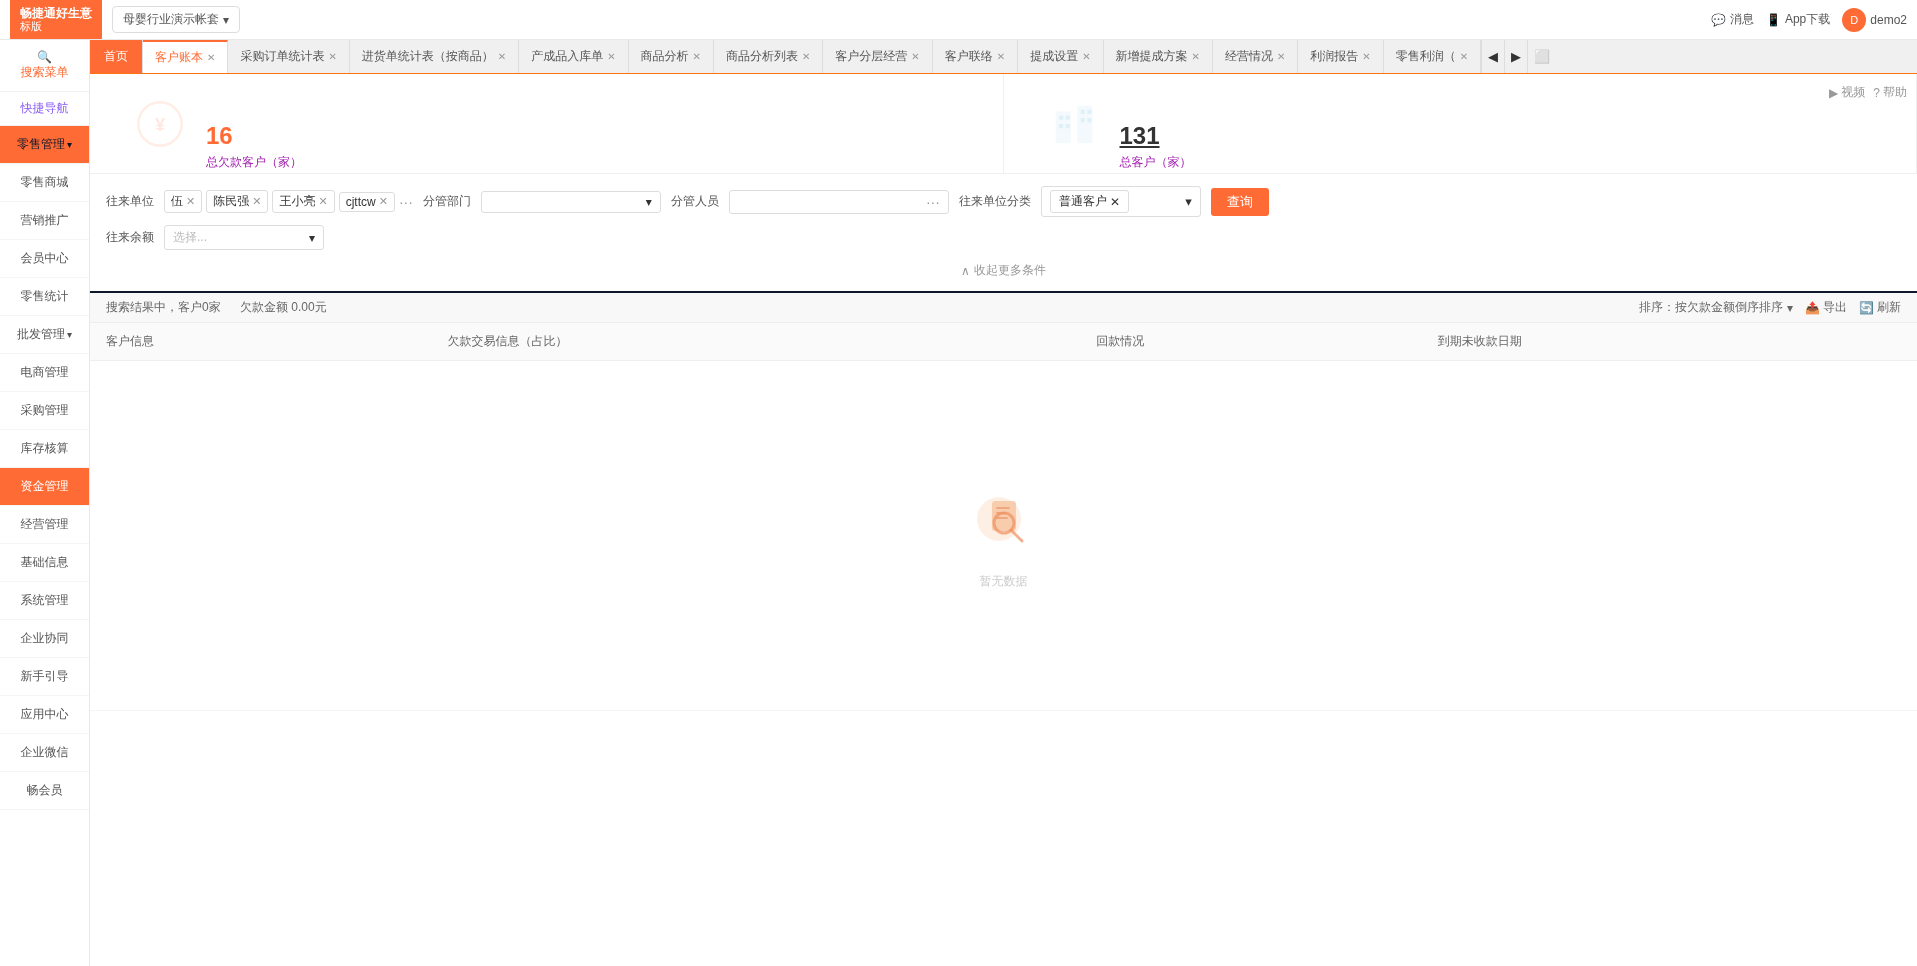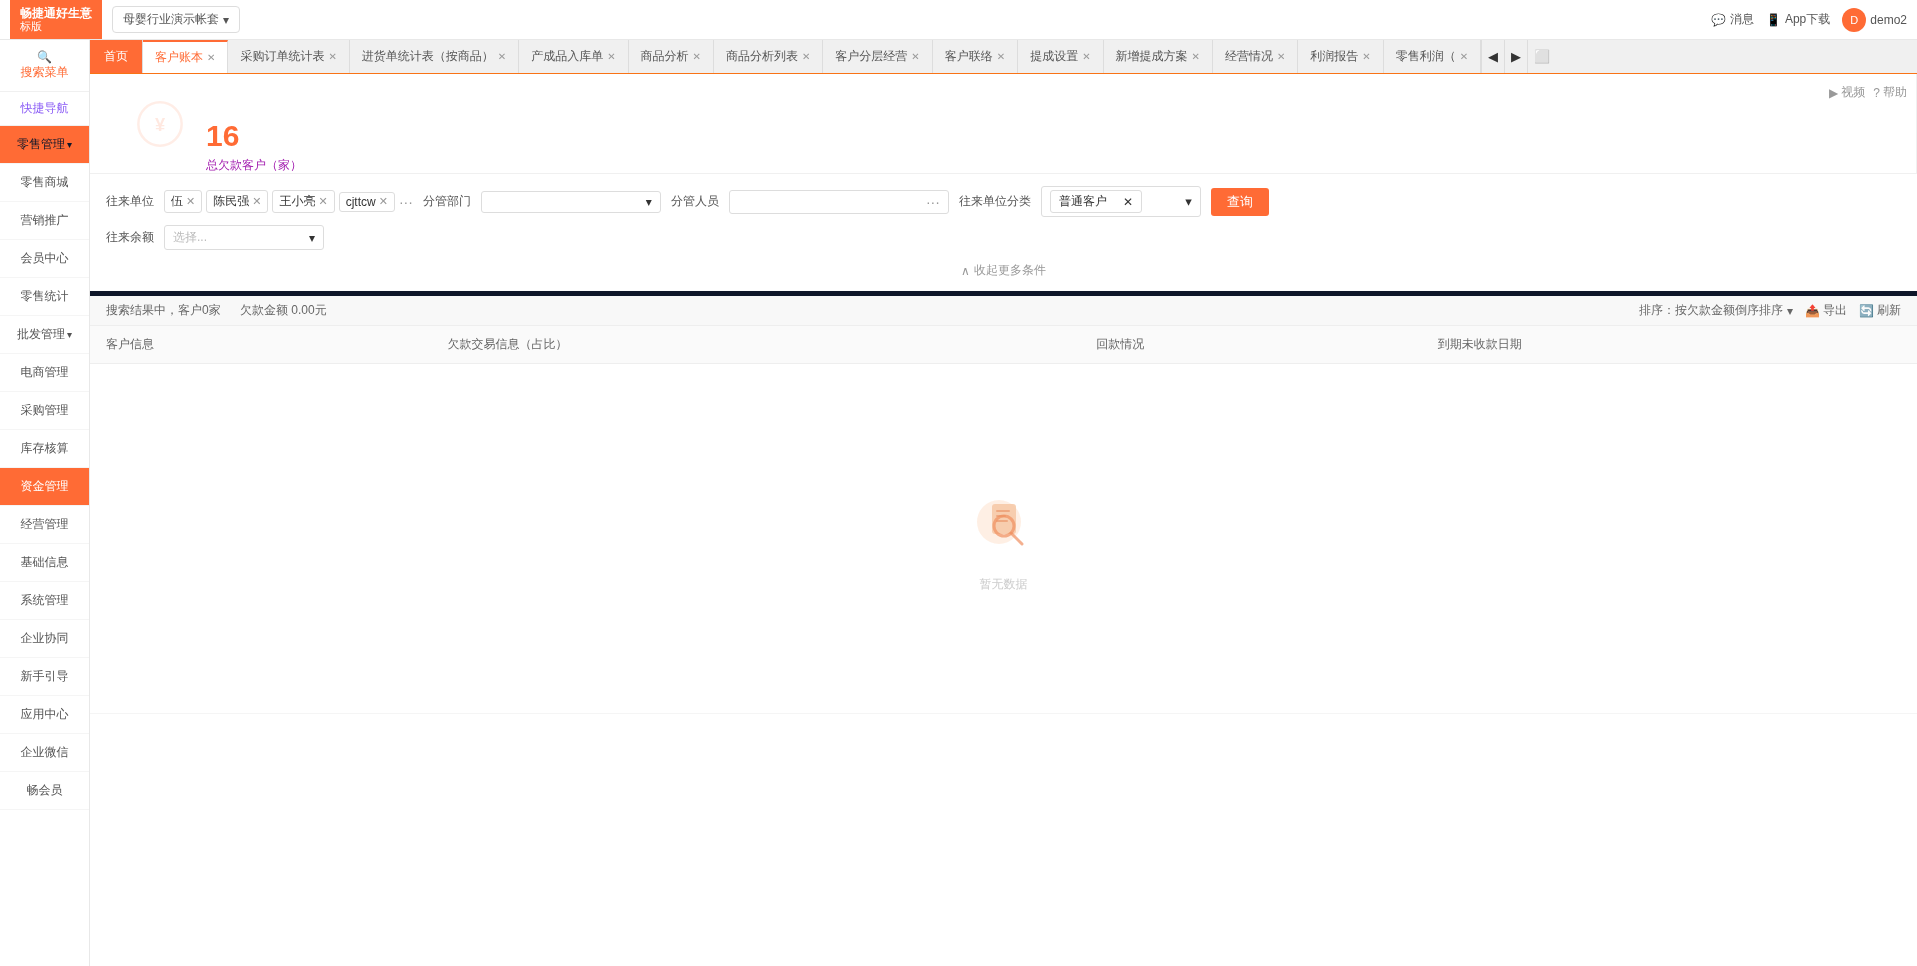--- a/index.html
+++ b/index.html
@@ -36,40 +36,40 @@
 
     
     .content-area { flex: 1; overflow: hidden; display: flex; flex-direction: column; background: #fff; }
 
     
     .stats-bar { display: flex; align-items: center; border-bottom: 1px solid #f0f0f0; height: 100px; flex-shrink: 0; position: relative; }
     .stat-card { display: flex; align-items: center; padding: 0 40px; border-right: 1px solid #f0f0f0; height: 100%; flex: 1; gap: 16px; }
     .stat-icon { width: 60px; height: 60px; display: flex; align-items: center; justify-content: center; opacity: 0.3; }
     .stat-icon svg { width: 50px; height: 50px; }
     .stat-values { display: flex; flex-direction: column; }
-    .stat-number { font-size: 30px; font-weight: bold; color: #ff6b35; line-height: 1; margin-top: 48px; }
+    .stat-number { font-size: 24px; font-weight: bold; color: #ff6b35; line-height: 1; margin-top: 48px; }
     .stat-number.negative { color: #ff6b35; }
     .stat-number.bold-underline { font-weight: 900; text-decoration: underline; color: #333; }
     .stat-label { font-size: 12px; color: #a21caf; margin-top: 6px; }
     .stat-help { position: absolute; top: 10px; right: 10px; display: flex; align-items: center; gap: 8px; font-size: 12px; color: #999; }
     .stat-help-item { display: flex; align-items: center; gap: 3px; cursor: pointer; }
 
     
-    .filter-area { padding: 12px 16px; background: #fff; border-bottom: 5px solid #0f172a; flex-shrink: 0; }
+    .filter-area { padding: 12px 16px; background: #fff; border-bottom: 2px solid #0f172a; flex-shrink: 0; }
     .filter-row { display: flex; align-items: center; gap: 10px; margin-bottom: 8px; flex-wrap: wrap; }
     .filter-label { font-size: 12px; color: #555; white-space: nowrap; }
     .filter-tag-group { display: flex; align-items: center; gap: 4px; flex-wrap: wrap; }
     .filter-tag { display: flex; align-items: center; gap: 3px; background: #fff; border: 1px solid #ddd; border-radius: 3px; padding: 2px 6px; font-size: 12px; color: #333; }
     .filter-tag .tag-close { color: #999; cursor: pointer; font-size: 11px; }
     .filter-more { color: #999; cursor: pointer; font-size: 14px; }
     .filter-select { display: flex; align-items: center; gap: 4px; border: 1px solid #ddd; border-radius: 3px; padding: 3px 8px; font-size: 12px; color: #333; min-width: 180px; cursor: pointer; }
     .filter-select-wide { min-width: 220px; }
     .filter-select-narrow { min-width: 160px; }
     .filter-dots { color: #999; cursor: pointer; font-size: 14px; }
-    .filter-classify-tag { display: flex; align-items: center; gap: 16px; background: #fff; border: 1px solid #ddd; border-radius: 3px; padding: 2px 8px; font-size: 12px; }
+    .filter-classify-tag { display: flex; align-items: center; gap: 3px; background: #fff; border: 1px solid #ddd; border-radius: 3px; padding: 2px 8px; font-size: 12px; }
     .query-btn { background: #ff6b35; color: #fff; border: none; border-radius: 3px; padding: 5px 16px; font-size: 13px; cursor: pointer; }
     .collapse-btn { display: flex; align-items: center; gap: 4px; color: #999; font-size: 12px; cursor: pointer; justify-content: center; }
 
     
     .result-bar { display: flex; align-items: center; justify-content: space-between; padding: 6px 16px; background: #f8f8f8; border-bottom: 1px solid #eee; font-size: 12px; color: #666; flex-shrink: 0; }
     .result-actions { display: flex; align-items: center; gap: 12px; }
     .result-action { display: flex; align-items: center; gap: 3px; cursor: pointer; color: #666; }
     .result-sort { display: flex; align-items: center; gap: 4px; }
 
     
@@ -265,20 +265,40 @@
                 <text x="30" y="38" font-size="22" font-weight="bold" fill="#ff6b35" text-anchor="middle" opacity="0.5">¥</text>
               </svg>
             </div>
             <div class="stat-values">
               <span class="stat-number">16</span>
               <span class="stat-label">总欠款客户（家）</span>
             </div>
           </div>
 
 
+          <div class="stat-card">
+            <div class="stat-icon">
+              <svg viewBox="0 0 60 60" fill="none" xmlns="http://www.w3.org/2000/svg">
+                <rect x="8" y="15" width="18" height="38" fill="#9ecfed" opacity="0.4"></rect>
+                <rect x="34" y="8" width="18" height="45" fill="#9ecfed" opacity="0.4"></rect>
+                <rect x="12" y="20" width="5" height="5" fill="#5bafd6" opacity="0.5"></rect>
+                <rect x="20" y="20" width="5" height="5" fill="#5bafd6" opacity="0.5"></rect>
+                <rect x="38" y="13" width="5" height="5" fill="#5bafd6" opacity="0.5"></rect>
+                <rect x="46" y="13" width="5" height="5" fill="#5bafd6" opacity="0.5"></rect>
+                <rect x="12" y="30" width="5" height="5" fill="#5bafd6" opacity="0.5"></rect>
+                <rect x="20" y="30" width="5" height="5" fill="#5bafd6" opacity="0.5"></rect>
+                <rect x="38" y="23" width="5" height="5" fill="#5bafd6" opacity="0.5"></rect>
+                <rect x="46" y="23" width="5" height="5" fill="#5bafd6" opacity="0.5"></rect>
+              </svg>
+            </div>
+            <div class="stat-values">
+              <span class="stat-number bold-underline">131</span>
+              <span class="stat-label">总客户（家）</span>
+            </div>
+          </div>
 
           <div class="stat-help">
             <div class="stat-help-item">
               <span>▶</span>
               <span>视频</span>
             </div>
             <div class="stat-help-item">
               <span>?</span>
               <span>帮助</span>
             </div>

